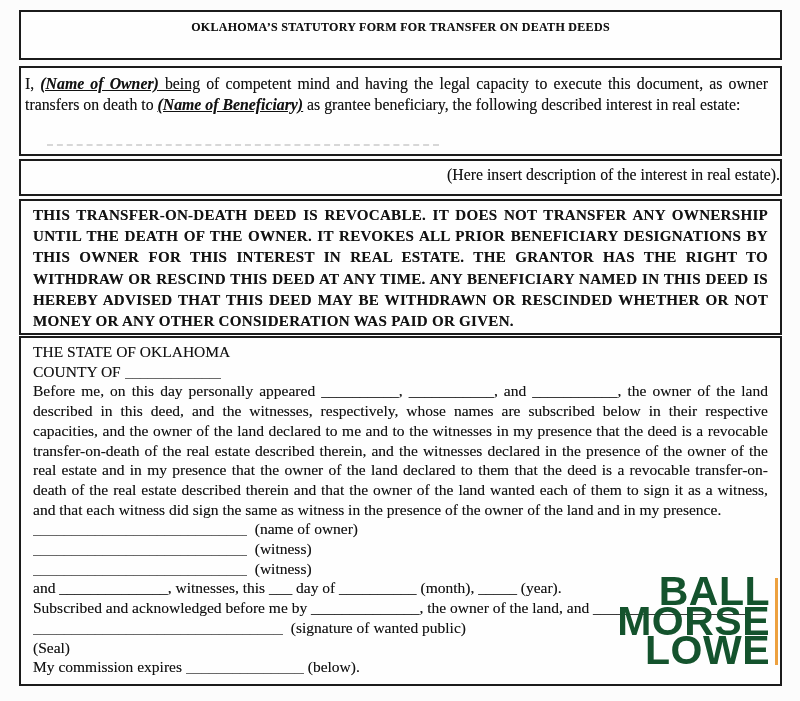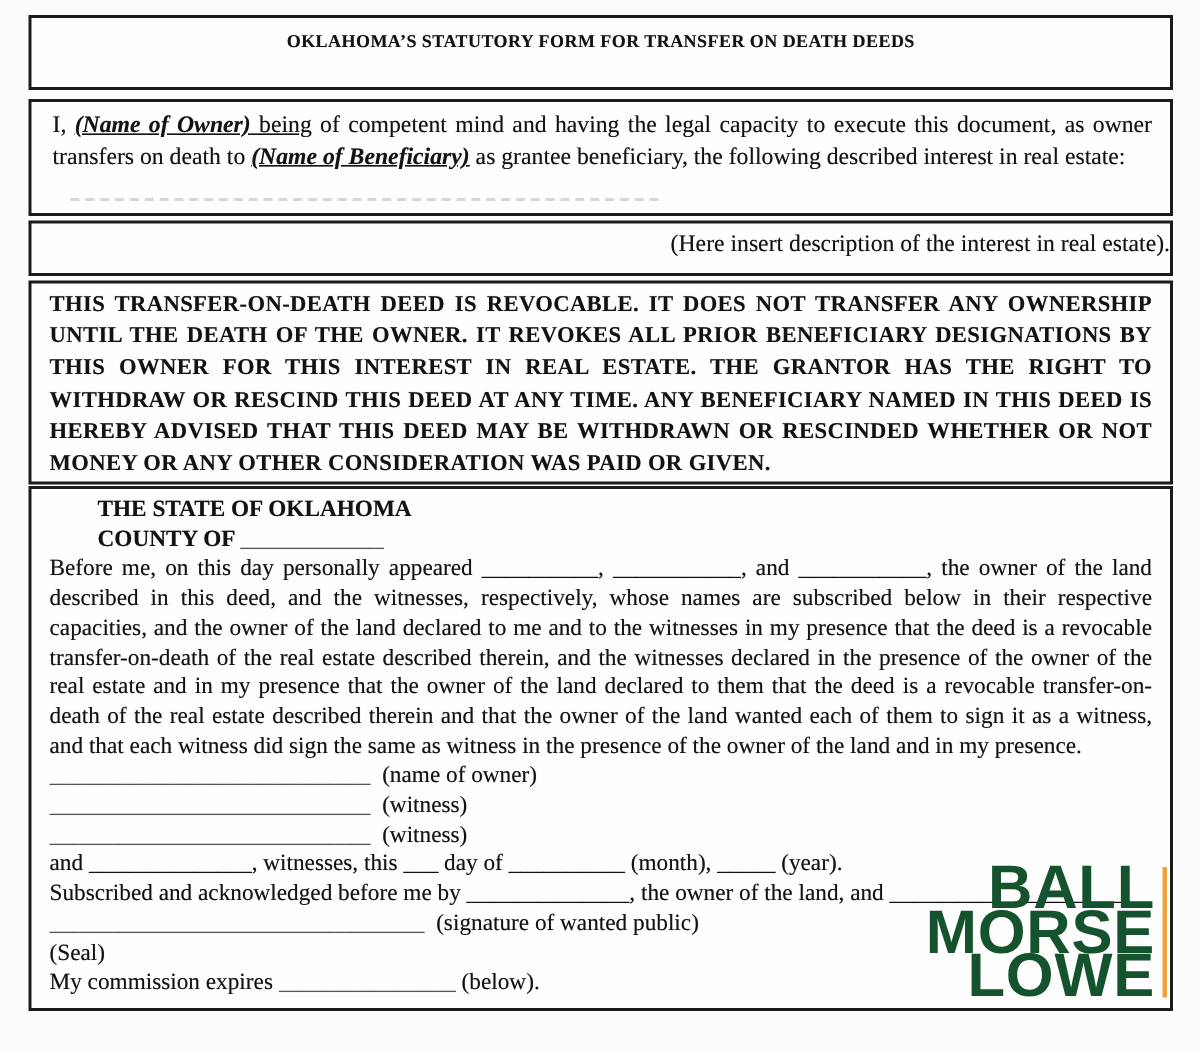--- a/index.html
+++ b/index.html
@@ -30,23 +30,23 @@
   .title-box{
     height:50px;
     margin-bottom:6px;
     text-align:center;
     padding-top:8px;
     font-weight:bold;
     font-size:12px;
     letter-spacing:0.3px;
   }
   .owner-box{
-    height:78px;
+    height:90px;
     margin-bottom:3px;
-    padding:5px 12px 0 14px;
+    padding:5px 12px 0 4px;
     font-size:15.8px;
     line-height:21.3px;
     text-align:justify;
     position:relative;
   }
   .faint-line{
     position:absolute;
     left:26px;bottom:8px;
     width:392px;height:0;
     border-top:2px dashed #b9b9b9;
@@ -68,21 +68,21 @@
     line-height:21.2px;
     letter-spacing:0.25px;
     text-align:justify;
   }
   .notary-box{
     min-height:350px;
     padding:4px 12px 6px 12px;
     font-size:15.5px;
     line-height:19.7px;
   }
-  .bold{font-weight:bold;margin-left:32px;}
+  .bold{font-weight:normal;}
   .ph{font-weight:bold;font-style:italic;text-decoration:underline;}
   .ul{text-decoration:underline;}
   .just{text-align:justify;}
   .blank{color:#565656;letter-spacing:0;}
   .clip{display:inline-block;overflow:hidden;white-space:nowrap;vertical-align:bottom;color:#565656;}
   .w-county{width:96px;}
   .w-sig{width:214px;}
   .w-notary{width:250px;}
   .w-comm{width:118px;}
   .nowrap-line{white-space:nowrap;overflow:hidden;}

